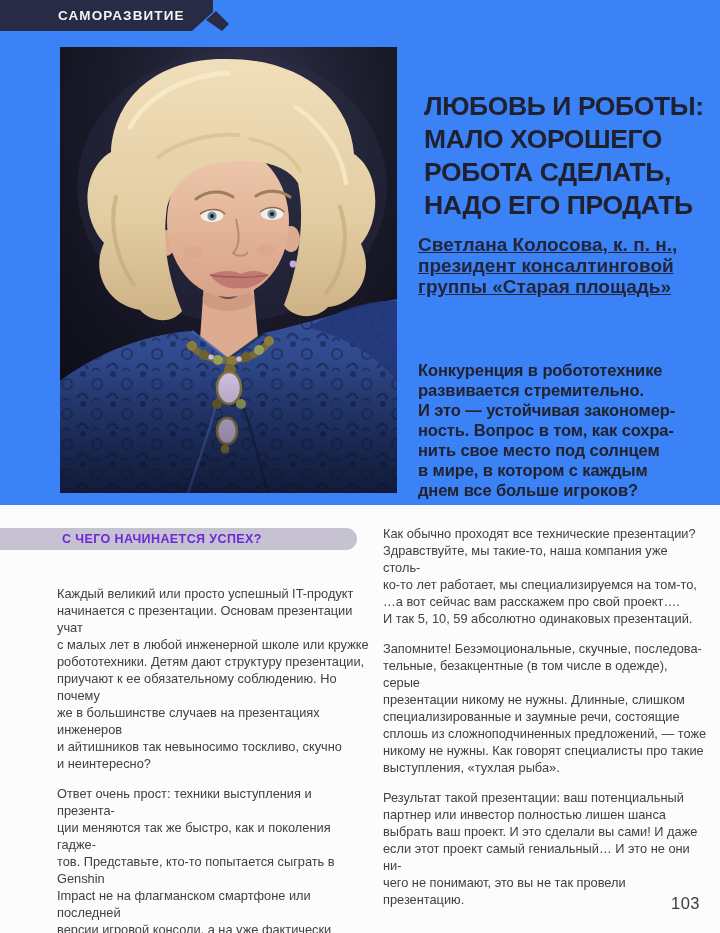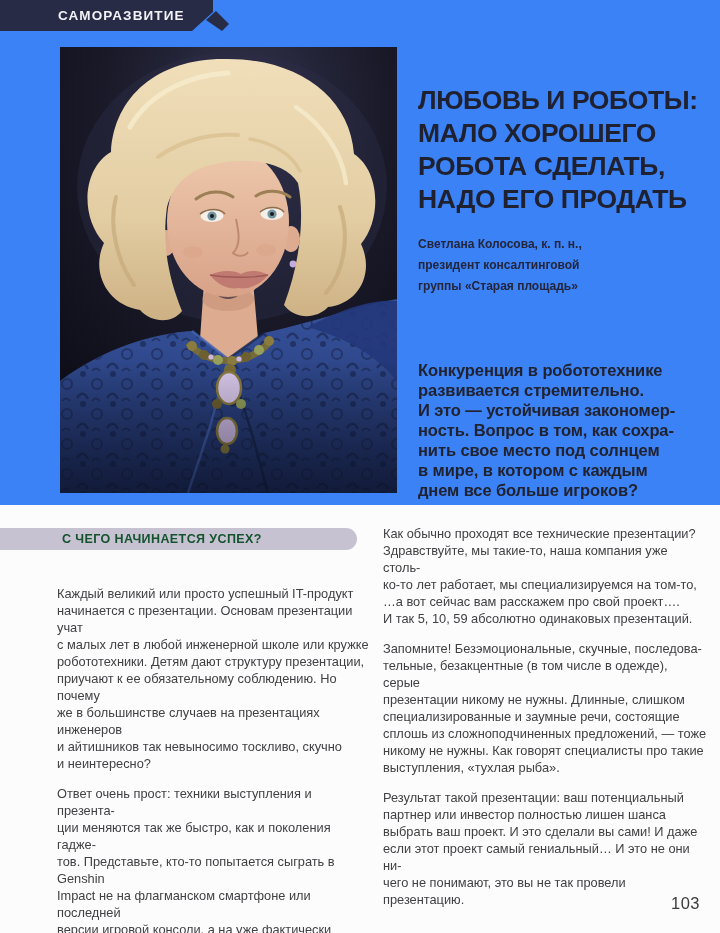--- a/index.html
+++ b/index.html
@@ -17,43 +17,43 @@
   .badge svg{position:absolute;left:0;top:0;}
   .badge-label{
     position:absolute;left:58px;top:0;height:31px;line-height:31px;
     color:#f3f3f6;font-size:13.5px;font-weight:bold;letter-spacing:1.1px;
   }
 
   .photo{position:absolute;left:60px;top:47px;width:337px;height:446px;overflow:hidden;}
 
   .hero-text{position:absolute;left:418px;top:0;width:292px;}
   .article-title{
-    position:absolute;left:0;top:84px;margin:0;width:292px;
+    position:absolute;left:0;top:84px;margin:6px;width:292px;
     font-size:26.5px;line-height:33px;font-weight:800;letter-spacing:-0.4px;
     color:#1f2130;white-space:pre-line;
   }
   .article-byline{
     position:absolute;left:0;top:234px;width:292px;
-    font-size:12px;line-height:21px;font-weight:bold;
-    color:#23253a;white-space:pre-line;
+    font-size:19px;line-height:21px;font-weight:bold;
+    color:#23253a;white-space:pre-line;text-decoration:underline;
   }
   .article-intro{
     position:absolute;left:0;top:320px;width:292px;
     font-size:16.5px;line-height:20px;font-weight:bold;letter-spacing:-0.1px;
     color:#20222f;white-space:pre-line;margin-top:40px;
   }
 
   
   .rubric-bar{
     position:absolute;left:0;top:528px;width:357px;height:22px;
     background:#c6c2d2;border-radius:0 11px 11px 0;
   }
   .rubric-label{
     position:absolute;left:62px;top:0;height:22px;line-height:22px;
-    font-size:12.5px;font-weight:bold;letter-spacing:0.4px;color:#14532d;
+    font-size:12.5px;font-weight:bold;letter-spacing:0.4px;color:#6d28d9;
   }
 
   
   .col{position:absolute;font-size:12.8px;line-height:17px;color:#414144;}
   .col-left{left:57px;top:585px;width:316px;}
   .col-right{left:383px;top:525px;width:324px;}
   .body-p{margin:0 0 13px 0;white-space:pre-line;}
 
   .page-number{
     position:absolute;right:20px;top:894px;

